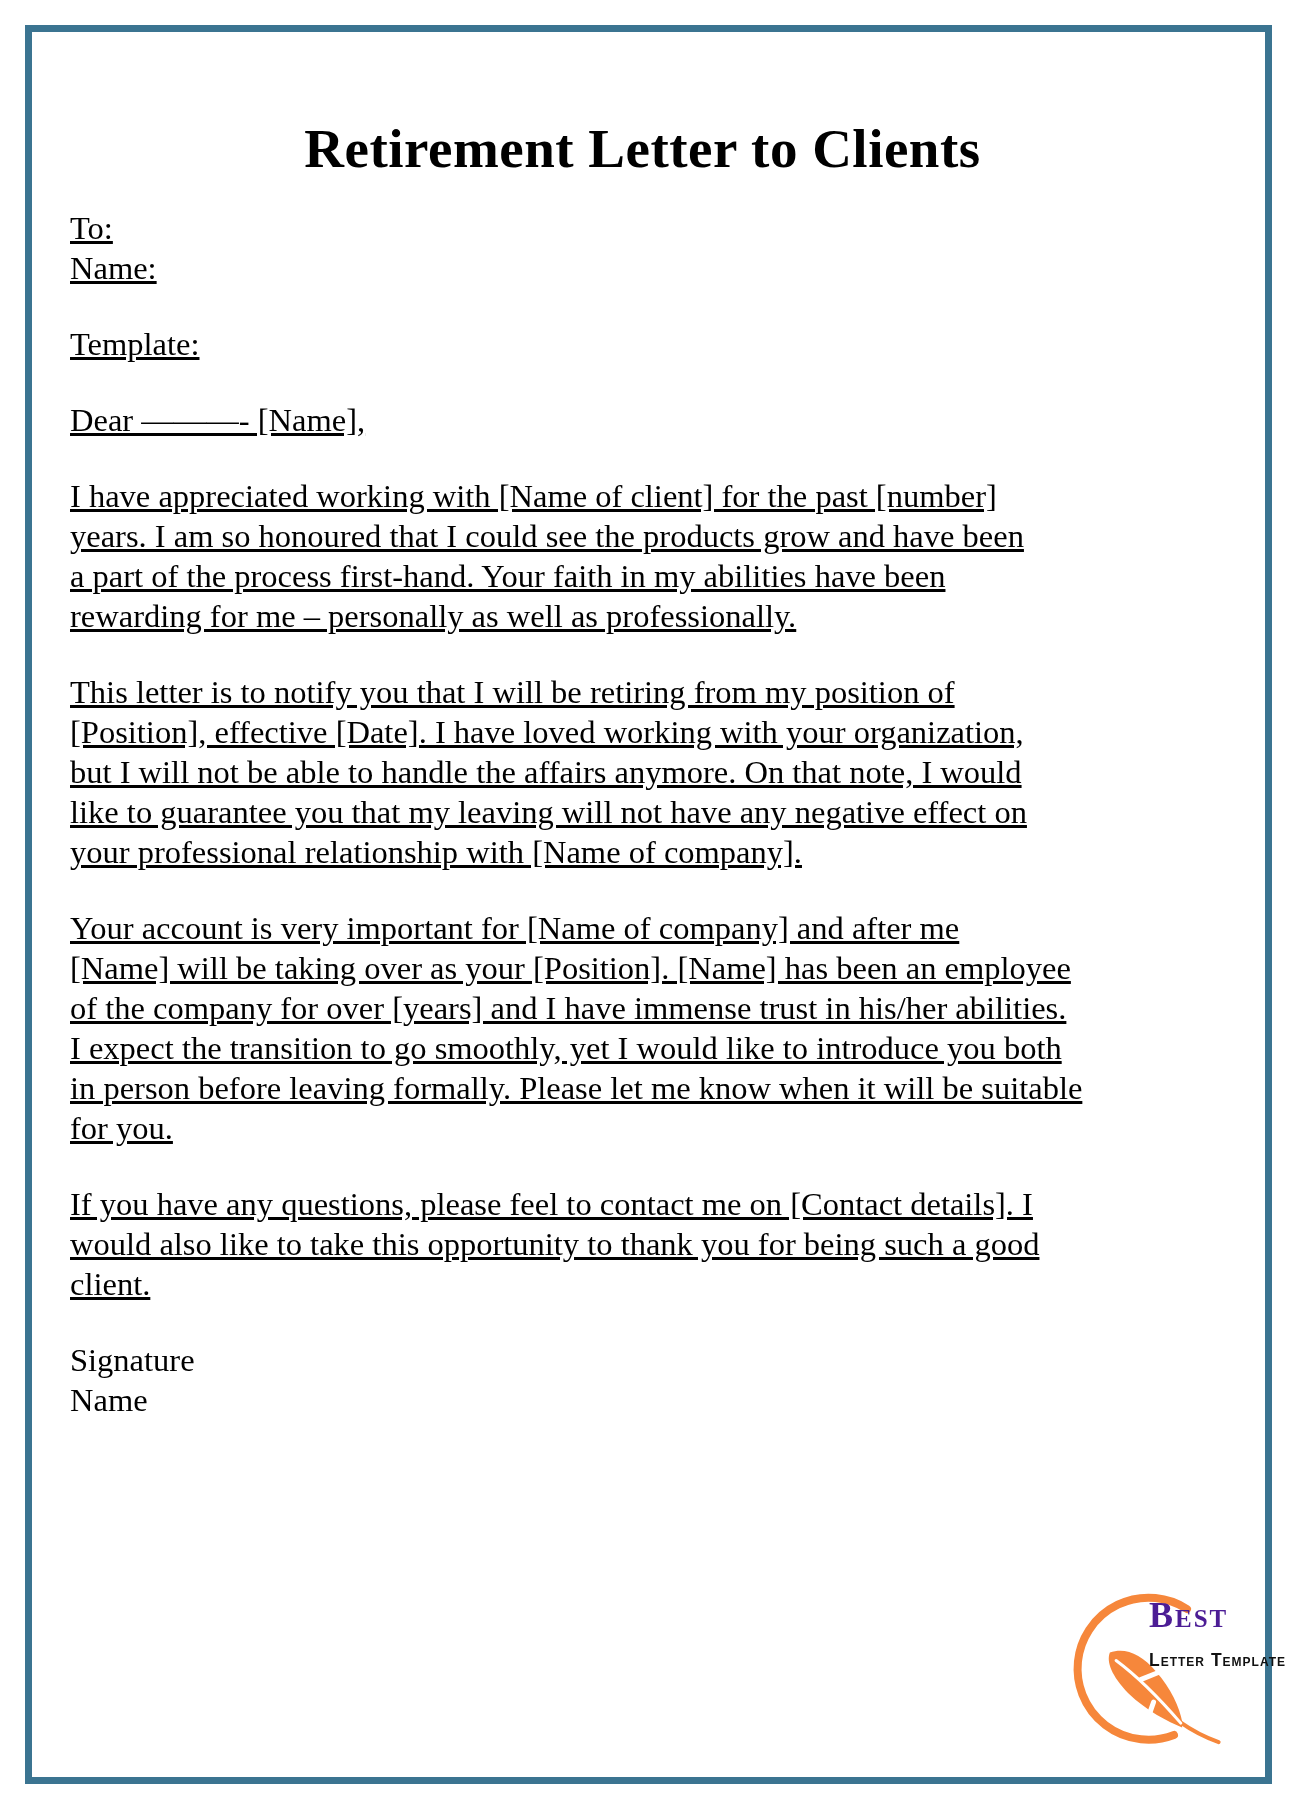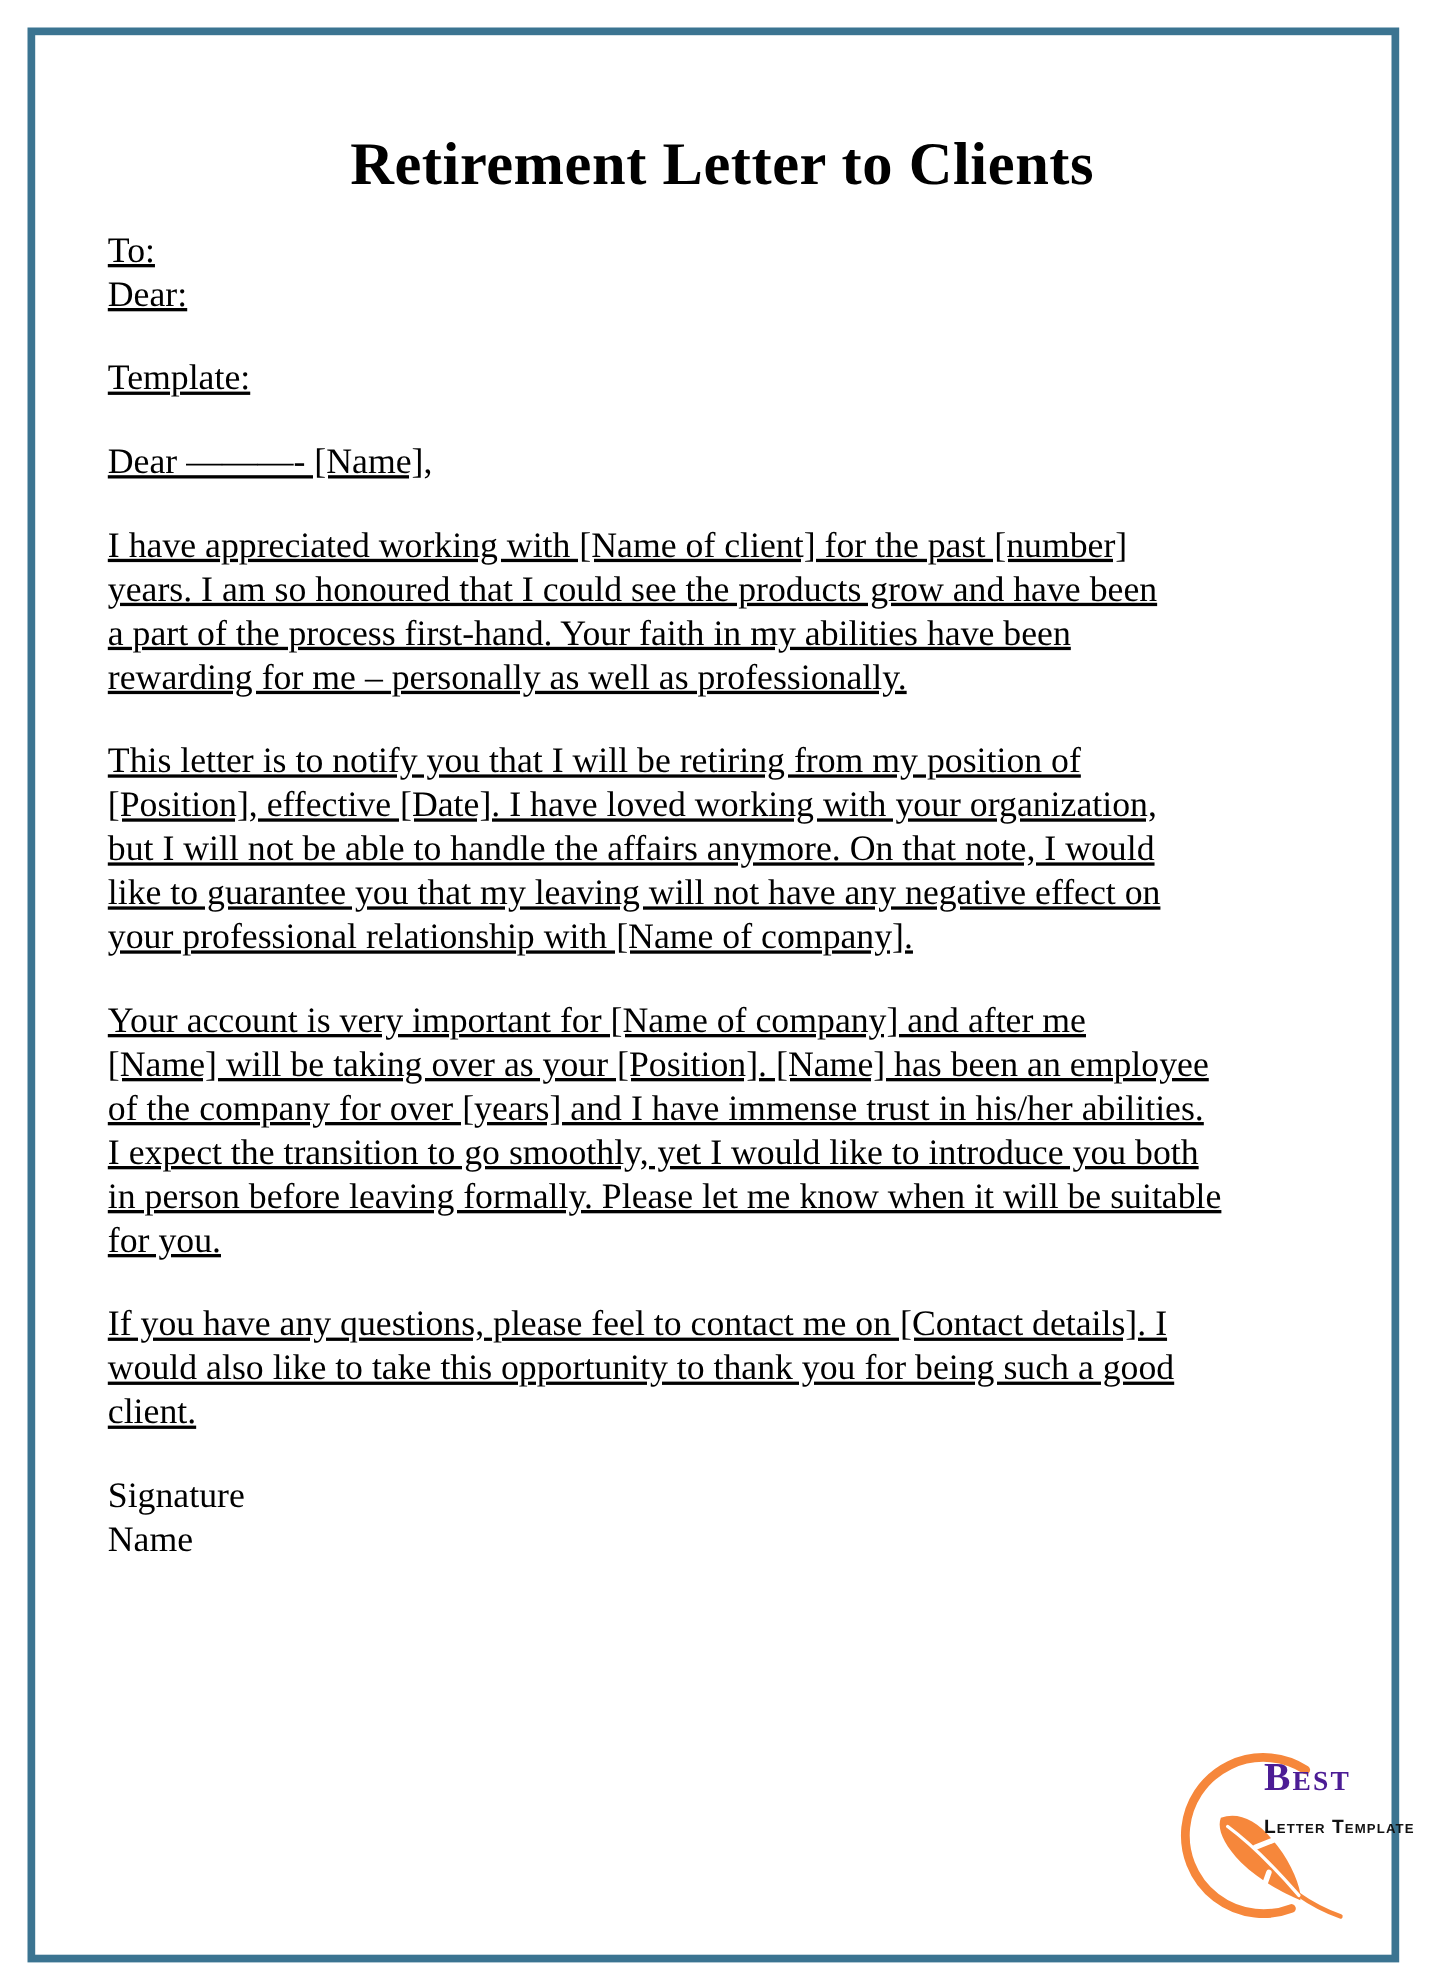--- a/index.html
+++ b/index.html
@@ -16,21 +16,20 @@
     position: absolute;
     left: 25px;
     top: 25px;
     width: 1247px;
     height: 1759px;
     border: 7px solid #3B7491;
     background: #ffffff;
   }
   .content {
     padding: 0 50px 0 38px;
-    margin-left: 28px;
   }
   .letter-title {
     margin: 84px 0 26px 0;
     font-size: 55px;
     line-height: 1.2;
     font-weight: bold;
     text-align: center;
     letter-spacing: 0.5px;
   }
   .line, .para, .closing div {
@@ -84,21 +83,21 @@
 </head>
 <body>
 
 <div class="frame">
   <div class="content">
 
     <h1 class="letter-title">Retirement Letter to Clients</h1>
 
     <div class="meta block">
       <div class="line">To:</div>
-      <div class="line">Dear:</div>
+      <div class="line">Name:</div>
     </div>
 
     <div class="block">
       <div class="line">Template:</div>
     </div>
 
     <div class="block">
       <div class="line">Dear ———- [Name],</div>
     </div>
 

